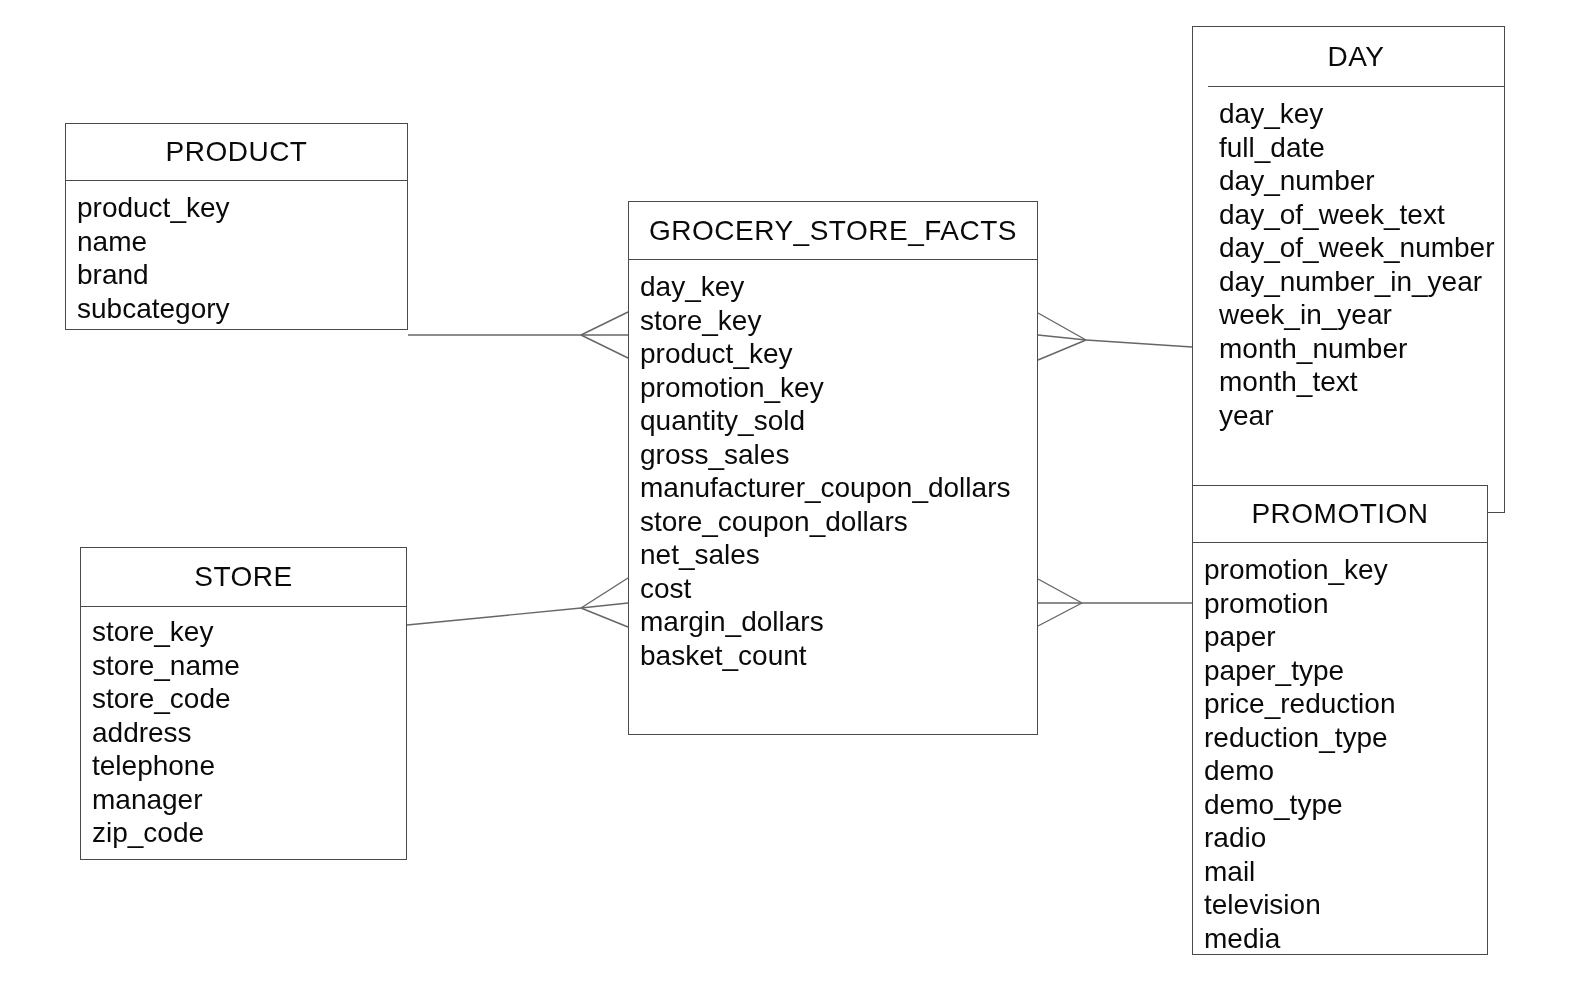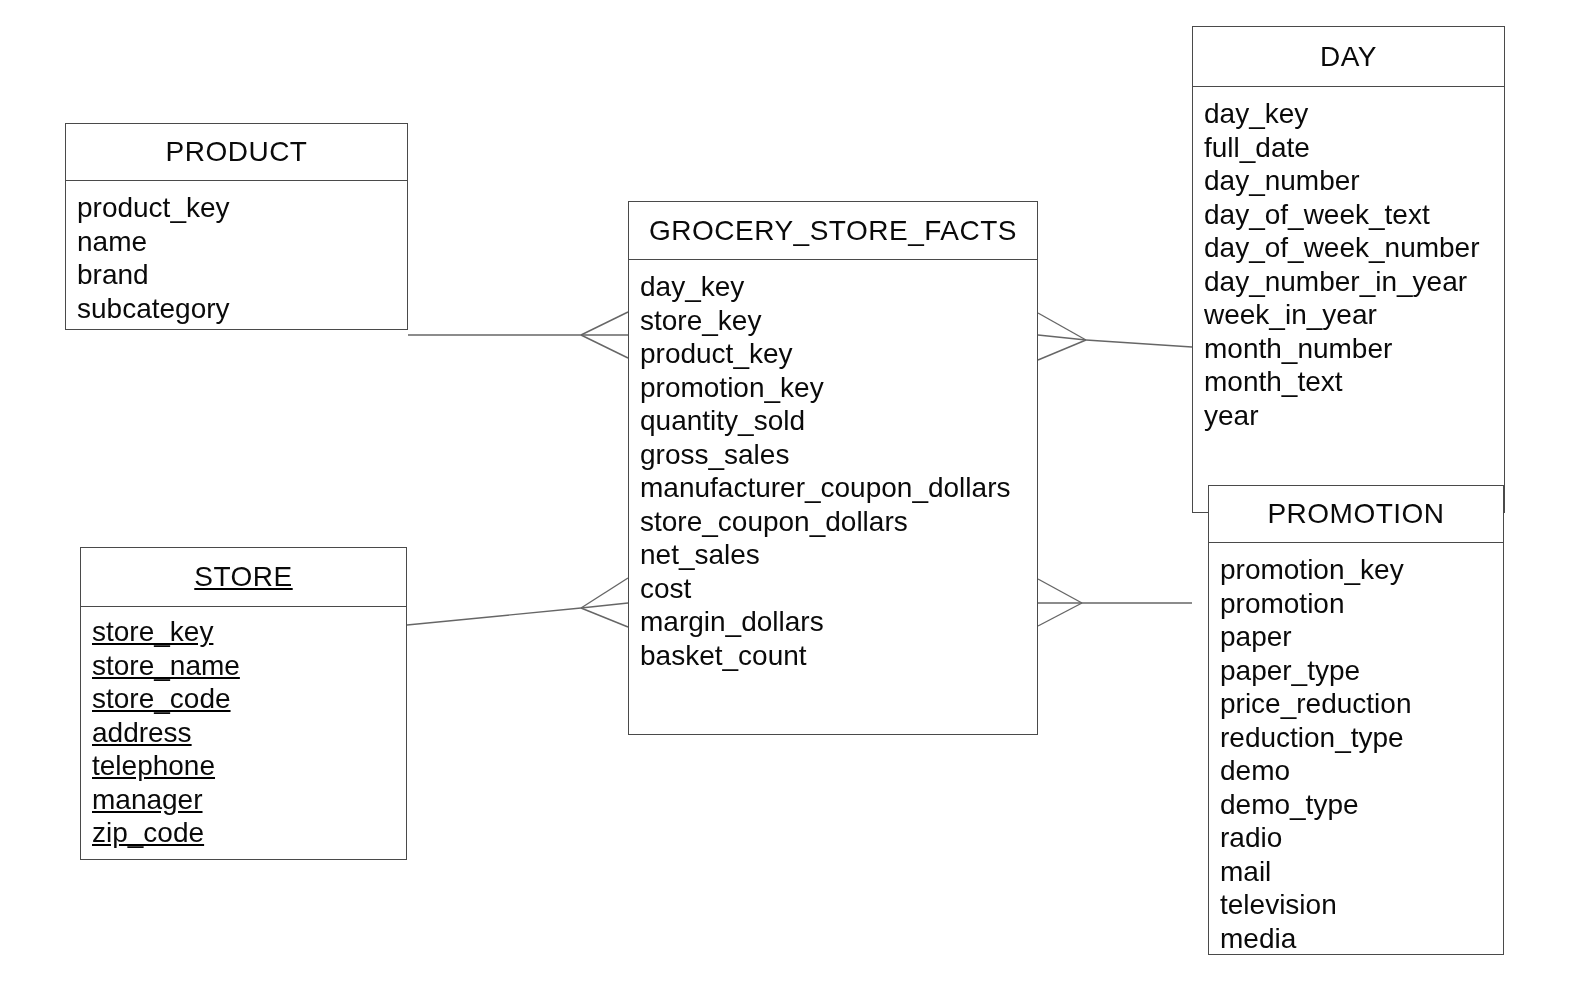--- a/index.html
+++ b/index.html
@@ -55,31 +55,31 @@
   }
   .field-row {
     line-height: 33.5px;
     white-space: nowrap;
   }
 
   
   #box-product            { left: 65px;   top: 123px; width: 343px; height: 207px; }
   #box-product .entity-title { height: 56px; }
 
-  #box-store              { left: 80px;   top: 547px; width: 327px; height: 313px; text-decoration: underline; }
+  #box-store              { left: 80px;   top: 547px; width: 327px; height: 313px; }
   #box-store .entity-title   { height: 58px; }
   #box-store .entity-fields  { padding-top: 8px; }
 
   #box-facts              { left: 628px;  top: 201px; width: 410px; height: 534px; }
   #box-facts .entity-title   { height: 57px; }
 
-  #box-day                { left: 1192px; top: 26px;  width: 313px; height: 487px; }
+  #box-day                { left: 1192px; top: 26px;  width: 313px; height: 487px; padding-left: 15px; }
   #box-day .entity-title     { height: 59px; }
 
-  #box-promotion          { left: 1192px; top: 485px; width: 296px; height: 470px; margin-left: 16px; }
+  #box-promotion          { left: 1192px; top: 485px; width: 296px; height: 470px; }
   #box-promotion .entity-title { height: 56px; }
 </style>
 </head>
 <body>
 
 <div class="canvas">
 
   <svg class="connectors" viewBox="0 0 1570 983" xmlns="http://www.w3.org/2000/svg">
 
     <g>

